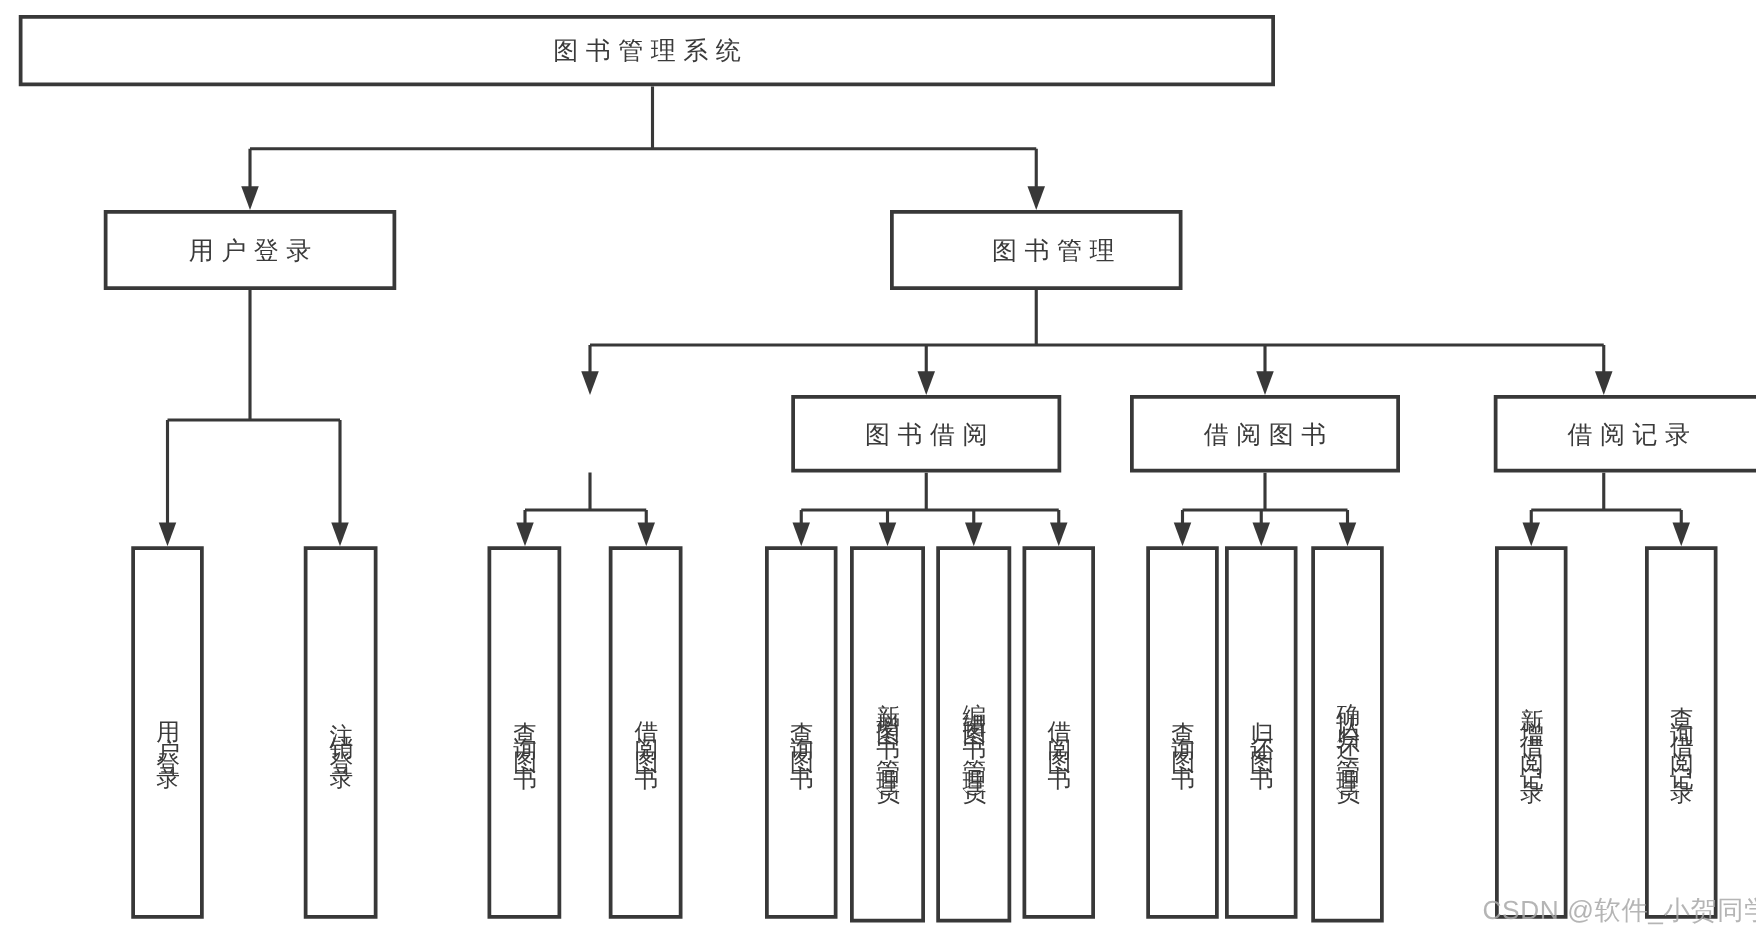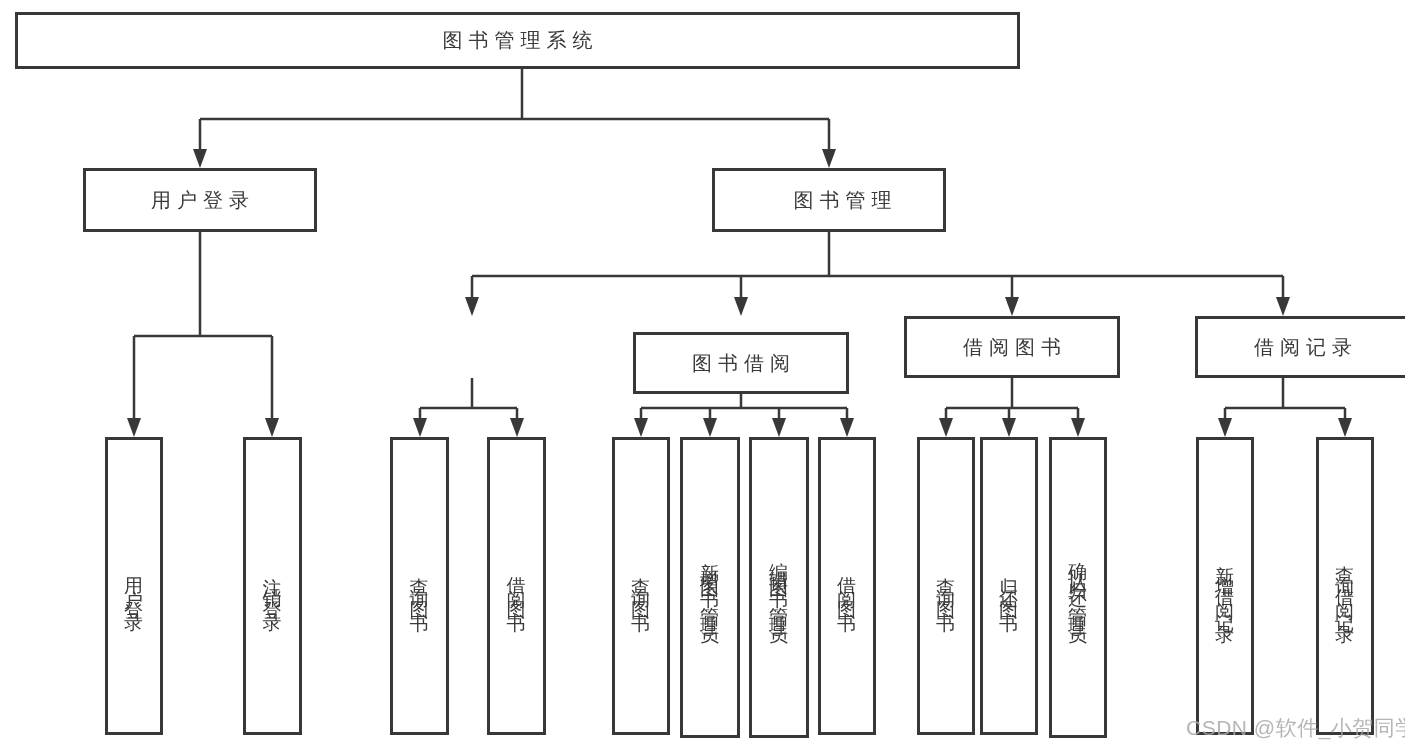--- a/index.html
+++ b/index.html
@@ -117,21 +117,21 @@
     <span>图书管理系统</span>
   </div>
 
   <div class="node h" style="left:83px; top:168px; width:234px; height:64px;">
     <span>用户登录</span>
   </div>
   <div class="node h" style="left:712px; top:168px; width:234px; height:64px;padding-left:27px;">
     <span>图书管理</span>
   </div>
 
-  <div class="node h" style="left:633px; top:332px; width:216px; height:62px;">
+  <div class="node h" style="left:633px; top:316px; width:216px; height:62px;">
     <span>图书借阅</span>
   </div>
   <div class="node h" style="left:904px; top:316px; width:216px; height:62px;">
     <span>借阅图书</span>
   </div>
   <div class="node h" style="left:1175px; top:316px; width:216px; height:62px;margin-left:20px;">
     <span>借阅记录</span>
   </div>
 
   <div class="node v" style="left:105px; top:437px; width:58px; height:298px;">

